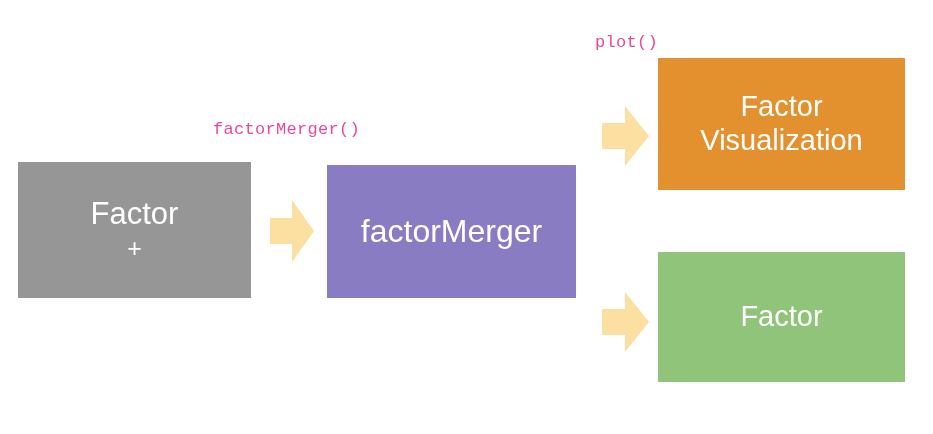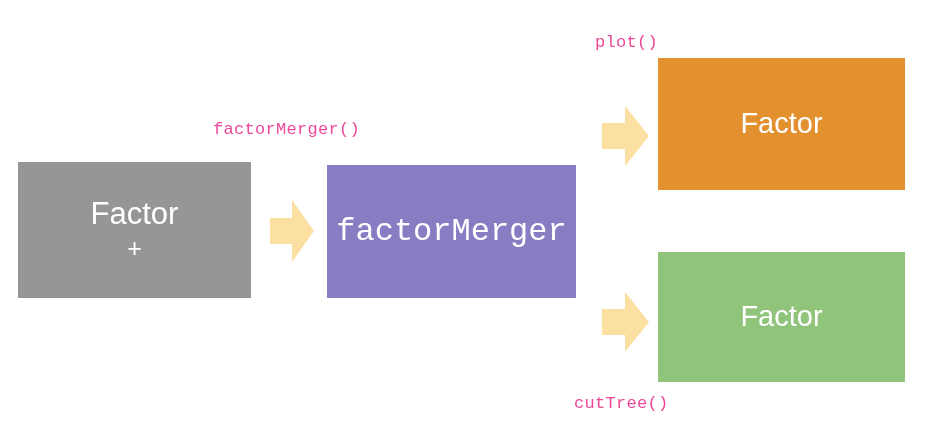--- a/index.html
+++ b/index.html
@@ -49,21 +49,20 @@
   }
 
   
   #node-package {
     left: 327px;
     top: 165px;
     width: 249px;
     height: 133px;
     background: #8a7cc2;
     font-size: 32px;
-    font-family: Liberation Mono, monospace;
   }
 
   
   #node-visualization {
     left: 658px;
     top: 58px;
     width: 247px;
     height: 132px;
     background: #e3902f;
     font-size: 29px;
@@ -154,27 +153,27 @@
   <div class="code-label" id="label-plot">plot()</div>
 
   <div class="block-arrow" id="arrow-plot">
     <svg viewBox="0 0 47 60" preserveAspectRatio="none" aria-hidden="true">
       <polygon points="0,17 23,17 23,0 47,30 23,60 23,43 0,43" fill="#fce0a1"></polygon>
     </svg>
   </div>
 
   <div class="node-box" id="node-visualization">
     <span class="node-line">Factor</span>
+    <span class="node-line">Visualization</span>
   </div>
 
   <div class="block-arrow" id="arrow-cut">
     <svg viewBox="0 0 47 60" preserveAspectRatio="none" aria-hidden="true">
       <polygon points="0,17 23,17 23,0 47,30 23,60 23,43 0,43" fill="#fce0a1"></polygon>
     </svg>
   </div>
 
   <div class="node-box" id="node-partition">
     <span class="node-line">Factor</span>
   </div>
 
-  <div class="code-label" id="label-cut-tree">cutTree()</div>
 
 </div>
 
 </body></html>

